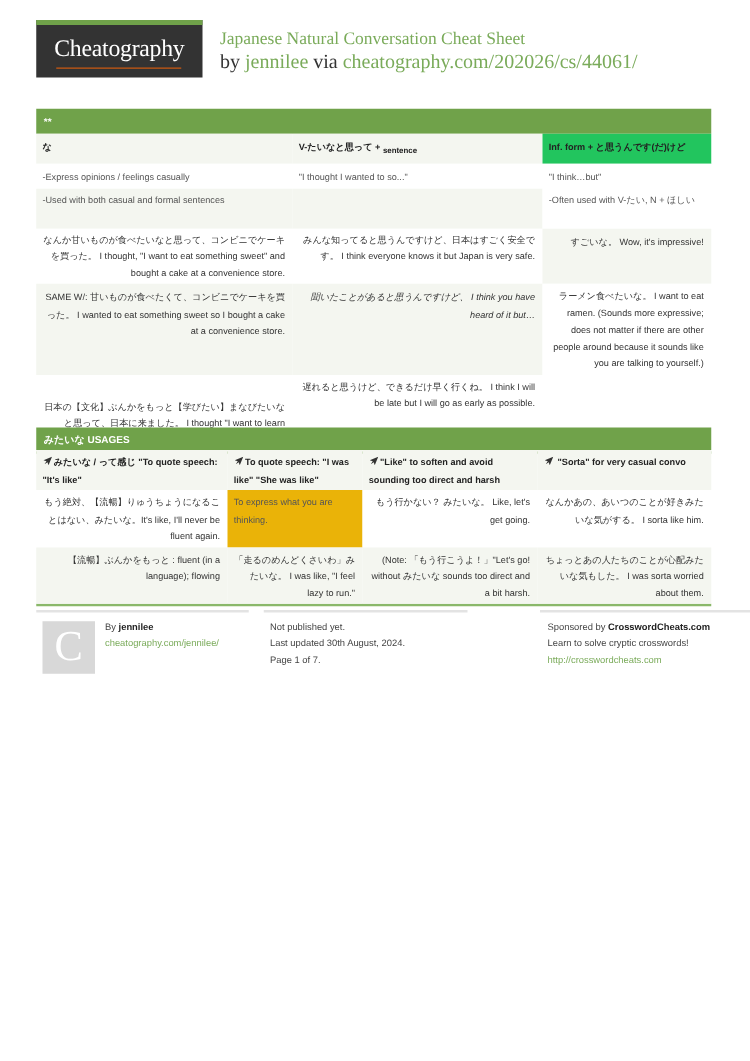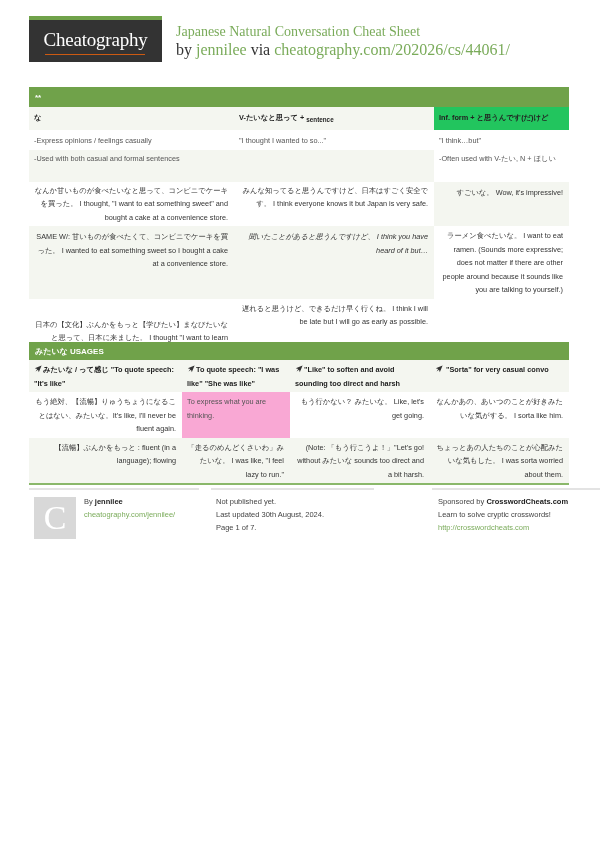--- a/index.html
+++ b/index.html
@@ -100,21 +100,21 @@
           <path d="M9.5 0.5 L1 4 L4 5 L2 8 L5 6 L6 9 Z" fill="#333"></path>
         </svg><span>"Like" to soften and avoid sounding too direct and harsh</span>
     </div>
     <div class="cell" style="background:#f4f6f0;font-weight:bold;color:#222;padding-top:3px;padding-bottom:2px;">
       <svg class="icon-rocket" viewBox="0 0 10 10">
           <path d="M9.5 0.5 L1 4 L4 5 L2 8 L5 6 L6 9 Z" fill="#333"></path>
         </svg><span> "Sorta" for very casual convo</span>
     </div>
 
     <div class="cell jp" style="background:#fff;padding-top:3px;padding-bottom:2px;">もう絶対、【流暢】りゅうちょうになることはない、みたいな。It's like, I'll never be fluent again.</div>
-    <div class="cell" style="background:#f9a8d4;padding-top:3px;padding-bottom:2px;">To express what you are thinking.</div>
+    <div class="cell" style="background:#eab308;padding-top:3px;padding-bottom:2px;">To express what you are thinking.</div>
     <div class="cell jp" style="background:#fff;padding-top:3px;padding-bottom:2px;">もう行かない？ みたいな。 Like, let's get going.</div>
     <div class="cell jp" style="background:#fff;padding-top:3px;padding-bottom:2px;">なんかあの、あいつのことが好きみたいな気がする。 I sorta like him.</div>
 
     <div class="cell jp" style="background:#f4f6f0;padding-top:3px;padding-bottom:2px;">【流暢】ぶんかをもっと : fluent (in a language); flowing</div>
     <div class="cell jp" style="background:#f4f6f0;padding-top:3px;padding-bottom:2px;">「走るのめんどくさいわ」みたいな。 I was like, "I feel lazy to run."</div>
     <div class="cell jp" style="background:#f4f6f0;padding-top:3px;padding-bottom:2px;">(Note: 「もう行こうよ！」"Let's go! without みたいな sounds too direct and a bit harsh.</div>
     <div class="cell jp" style="background:#f4f6f0;padding-top:3px;padding-bottom:2px;">ちょっとあの人たちのことが心配みたいな気もした。 I was sorta worried about them.</div>
   </div>
   <div class="bottom-rule"></div>
 </div>

